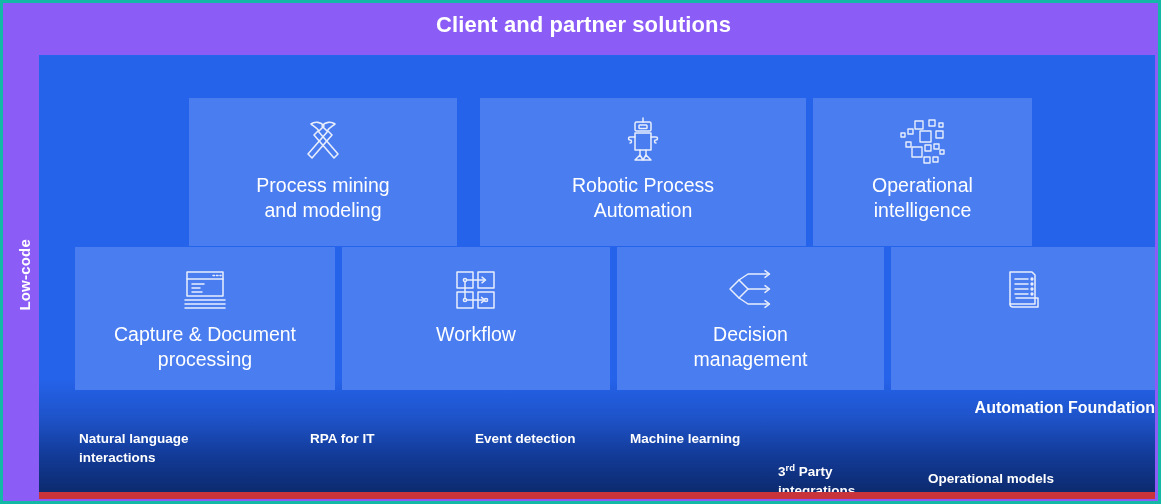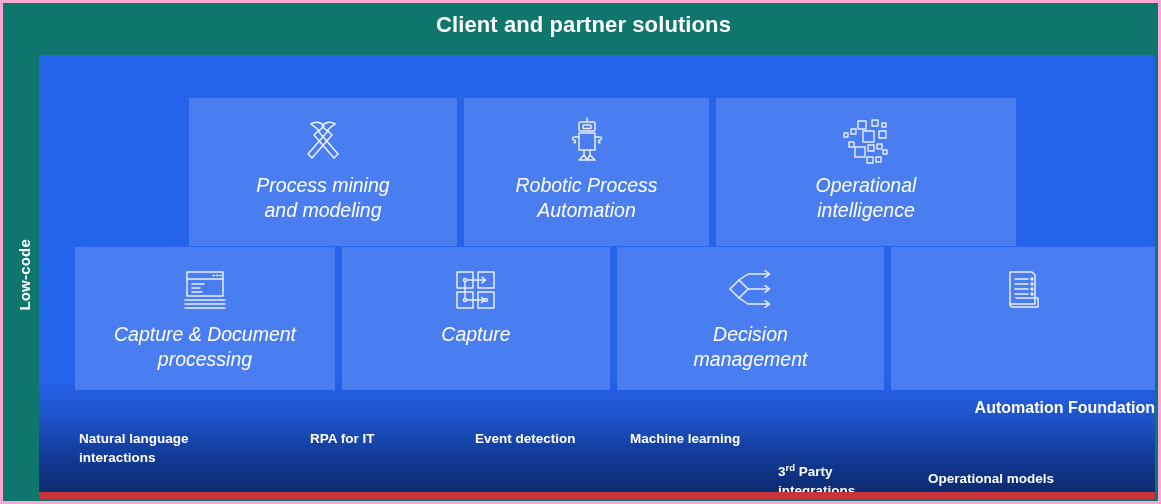--- a/index.html
+++ b/index.html
@@ -10,23 +10,23 @@
   body {
     width: 1161px;
     height: 504px;
     font-family: "Liberation Sans", sans-serif;
     overflow: hidden;
   }
   #slide {
     position: relative;
     width: 1161px;
     height: 504px;
-    background: #0f766e;
+    background: #8b5cf6;
     box-sizing: border-box;
-    border: 3px solid #f9a8d4;
+    border: 3px solid #14b8a6;
     overflow: hidden;
   }
   
   #slide-title {
     position: absolute;
     left: 0;
     top: 9px;
     width: 1161px;
     text-align: center;
     color: #ffffff;
@@ -116,26 +116,25 @@
   .card-icon svg {
     display: block;
   }
   .card-label {
     color: #ffffff;
     font-size: 19.5px;
     line-height: 25px;
     text-align: center;
     padding: 0 6px;
     white-space: pre-line;
-    font-style: italic;
   }
   
   .w-proc { width: 268px; }
-  .w-rpa  { width: 245px; }
-  .w-oi   { width: 300px; }
+  .w-rpa  { width: 326px; margin-left: 16px; }
+  .w-oi   { width: 219px; }
   .w-cap  { width: 260px; }
   .w-wf   { width: 268px; }
   .w-dec  { width: 267px; }
   .w-cs   { width: 266px; }
 
   
   #foundation-title {
     position: absolute;
     left: 0;
     top: 344px;
@@ -275,21 +274,21 @@
             <circle cx="12" cy="12" r="1.6"></circle>
             <circle cx="12" cy="32" r="1.6"></circle>
             <circle cx="33" cy="32" r="1.6"></circle>
             <path d="M13.6 12 L32 12"></path>
             <path d="M29 9.2 L32.5 12 L29 14.8"></path>
             <path d="M12 13.6 L12 30.4"></path>
             <path d="M13.6 32 L31.4 32"></path>
             <path d="M28.5 29.4 L31.8 32 L28.5 34.6"></path>
           </svg>
         </div>
-        <div class="card-label">Capture</div>
+        <div class="card-label">Workflow</div>
       </div>
 
       <div class="card w-dec">
         <div class="card-icon">
           <svg width="50" height="44" viewBox="0 0 50 44" fill="none" stroke="#e8eefc" stroke-width="1.5" stroke-linejoin="round" stroke-linecap="round">
             <path d="M4 21 L13 12 L22 21 L13 30 Z"></path>
             <path d="M13 12 L22 6 L43 6"></path>
             <path d="M39 2.6 L43.5 6 L39 9.4"></path>
             <path d="M22 21 L43 21"></path>
             <path d="M39 17.6 L43.5 21 L39 24.4"></path>

